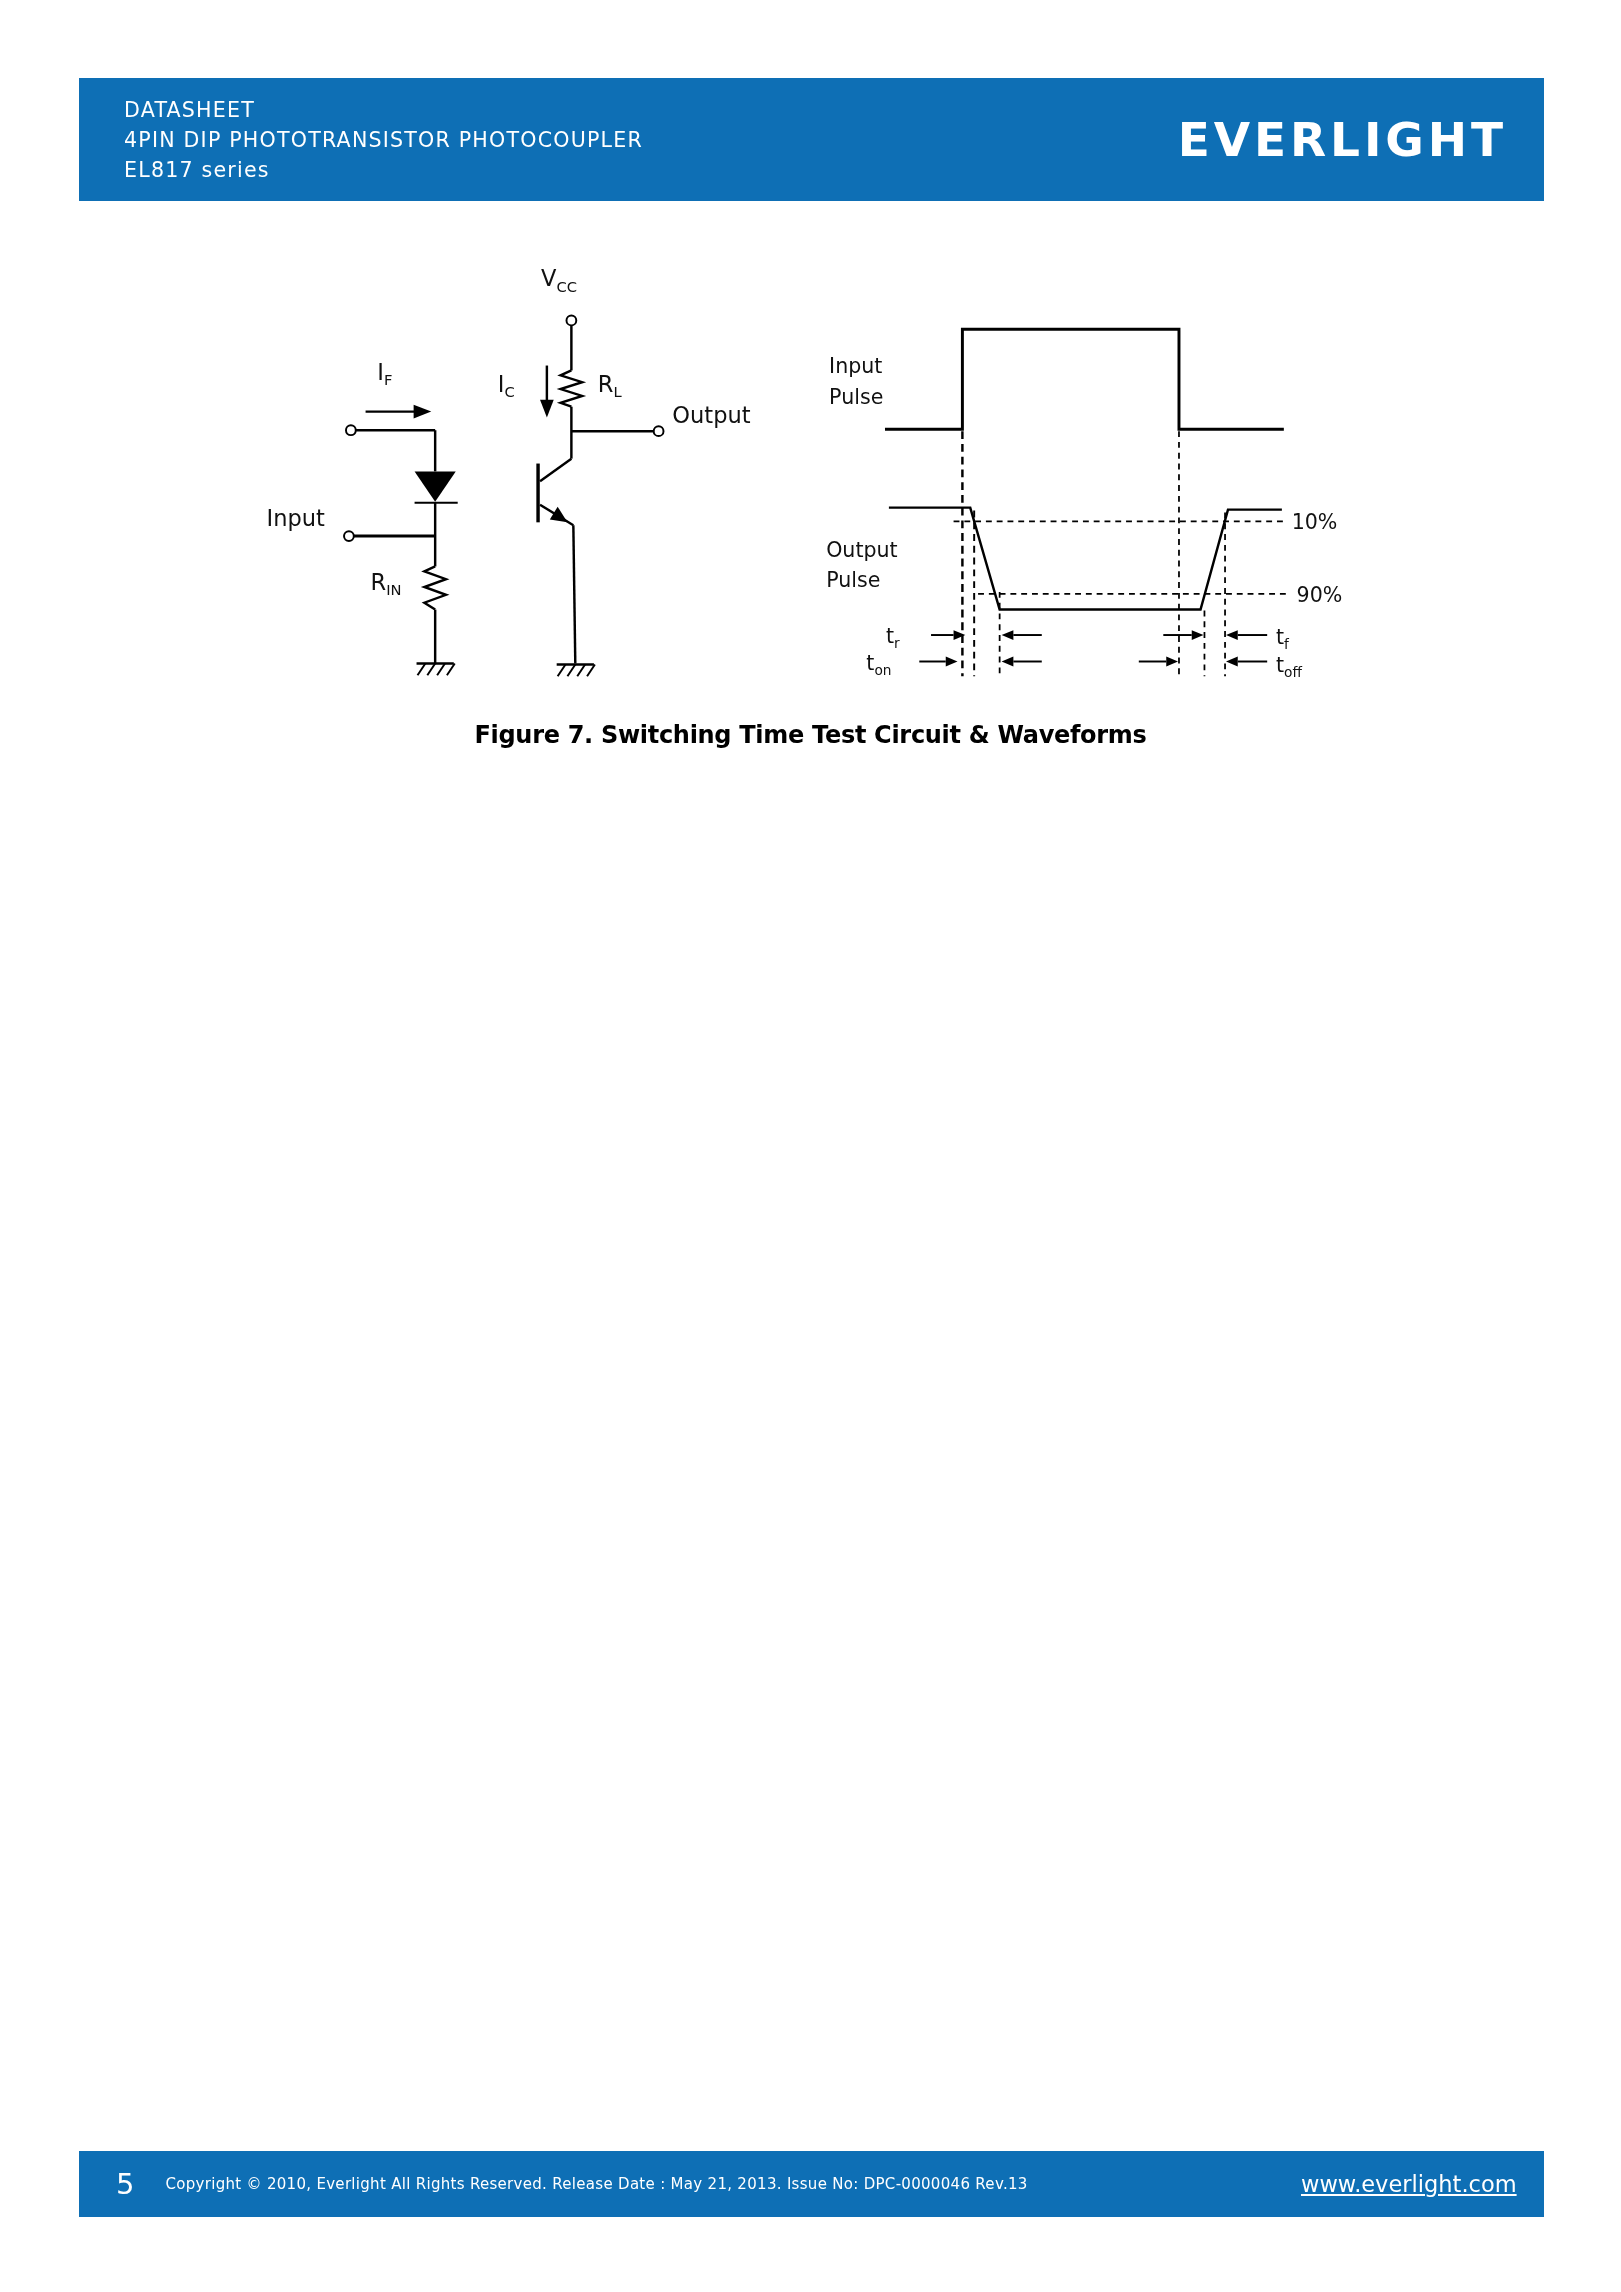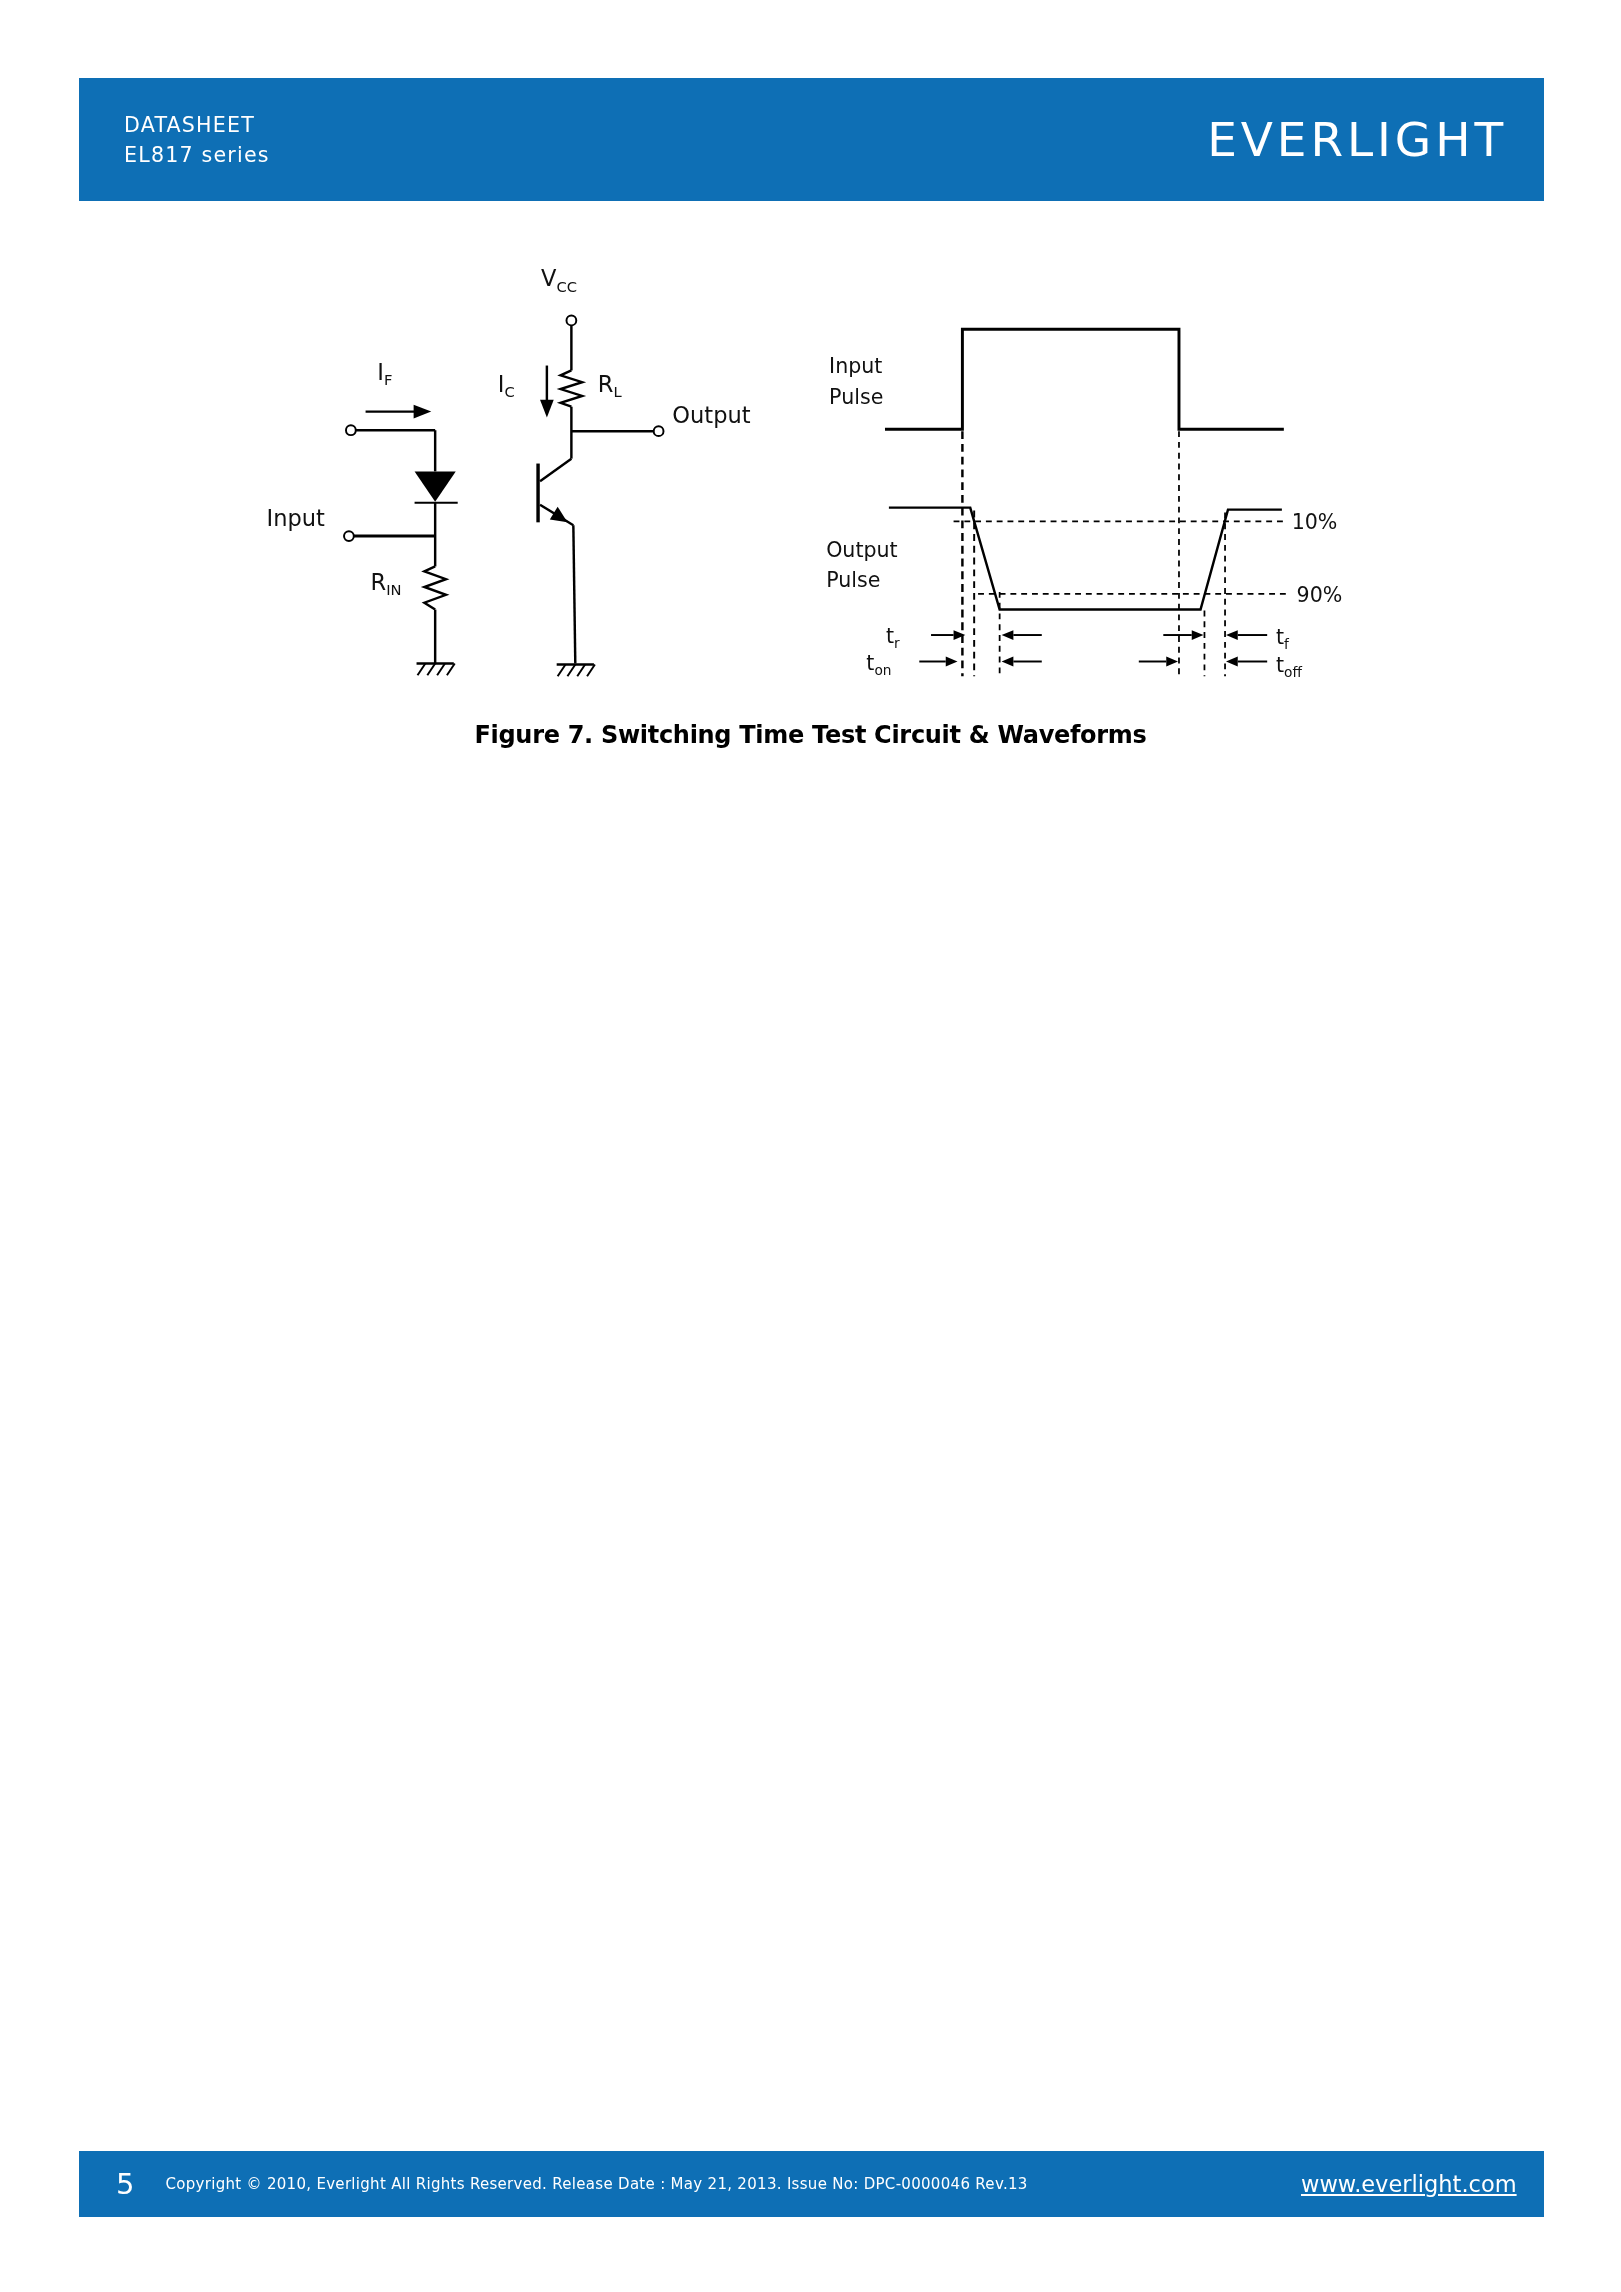--- a/index.html
+++ b/index.html
@@ -10,21 +10,21 @@
   
   .header-bar{
     position:absolute;left:79px;top:78px;width:1465px;height:123px;
     background:#0e6fb5;display:flex;align-items:center;justify-content:space-between;
   }
   .header-text{
     margin-left:45px;color:#ffffff;font-size:20.6px;line-height:30px;
     letter-spacing:1.2px;white-space:nowrap;
   }
   .logo{
-    margin-right:37px;color:#ffffff;font-size:47px;font-weight:normal;
+    margin-right:37px;color:#ffffff;font-size:47px;font-weight:bold;
     letter-spacing:3.9px;white-space:nowrap;
   }
   
   .diagram{position:absolute;left:0;top:0;width:1621px;height:784px;}
   .diagram text{fill:#111111;font-family:"DejaVu Sans", sans-serif;}
   .clbl{font-size:23px;}
   .sub{font-size:15px;}
   .wlbl{font-size:21px;}
   .tlbl{font-size:21px;}
   .tsub{font-size:14px;}
@@ -42,20 +42,21 @@
   .website{margin-left:auto;margin-right:27.4px;font-size:22.5px;white-space:nowrap;text-decoration:underline;}
 </style>
 </head>
 <body>
 
 <div class="page">
 
   <div class="header-bar">
     <div class="header-text">
       <div>DATASHEET</div>
+      <div>4PIN DIP PHOTOTRANSISTOR PHOTOCOUPLER</div>
       <div>EL817 series</div>
     </div>
     <div class="logo">EVERLIGHT</div>
   </div>
 
   <svg class="diagram" viewBox="0 0 1654 800" xmlns="http://www.w3.org/2000/svg">
 
     <g stroke="#000" fill="none" stroke-width="2.5">
 
       <g>

